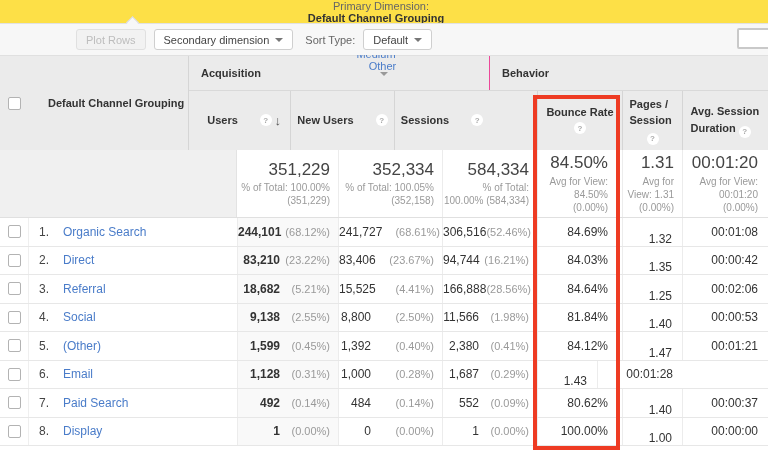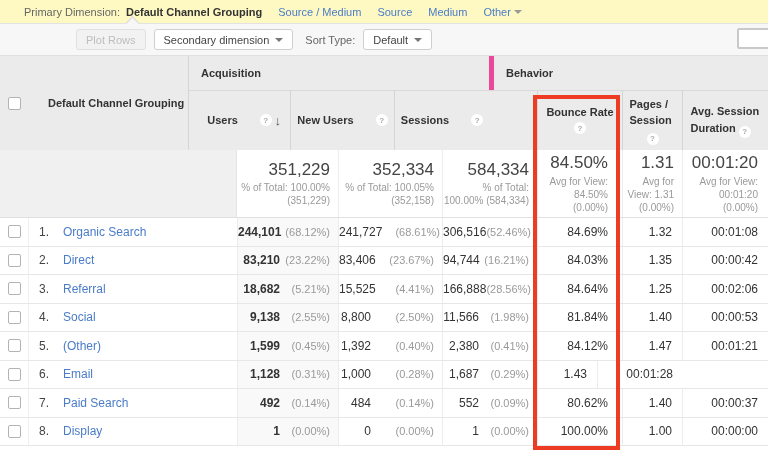--- a/index.html
+++ b/index.html
@@ -1,21 +1,21 @@
 <!DOCTYPE html>
 <html><head>
 <meta charset="utf-8">
 <style>
   * { margin:0; padding:0; box-sizing:border-box; }
   html,body { width:768px; height:452px; }
   body { font-family:"Liberation Sans", sans-serif; background:#fff; overflow:hidden; }
   .screen { position:relative; width:768px; height:452px; background:#fff; overflow:hidden; }
 
   
-  .dimbar { height:23px; display:flex; align-items:center; padding-left:24px; font-size:11px; background:#fef9c3; }
+  .dimbar { height:23px; display:flex; align-items:center; padding-left:0; font-size:11px; background:#fde047;flex-direction:column; }
   .dimbar .dim-label { color:#666; margin-right:6px; }
   .dimbar .dim-selected { color:#333; font-weight:bold; margin-right:16px; }
   .dimbar .dim-link { color:#4a7cc9; margin-right:16px; text-decoration:none; cursor:pointer; }
   .dimbar .dim-other { color:#4a7cc9; margin-right:3px; cursor:pointer; }
   .caret-down-sm { display:inline-block; width:0; height:0; border-left:4px solid transparent; border-right:4px solid transparent; border-top:4px solid #999; vertical-align:middle; }
   .notch { position:absolute; left:128px; top:18px; width:9px; height:9px; background:#f7f7f7; border-top:1px solid #d6d6d6; border-left:1px solid #d6d6d6; transform:rotate(45deg); z-index:1; }
 
   
   .toolbar { position:relative; height:32px; background:#f7f7f7; border-top:1px solid #e2e2e2; display:flex; align-items:center; padding-left:40px; font-size:11px; }
   .btn { display:inline-flex; align-items:center; gap:6px; height:21px; padding:0 9px; border:1px solid #cfcfcf; border-radius:3px; background:#fff; color:#444; cursor:pointer; }
@@ -27,21 +27,21 @@
 
   
   .thead { display:flex; height:95px; background:#ebebeb; border-top:1px solid #e0e0e0; }
   .th-left { width:237px; display:flex; align-items:center; border-right:1px solid #d5d5d5; }
   .th-left .cbwrap { width:28px; display:flex; justify-content:center; }
   .th-left .dimcol { font-size:11px; font-weight:bold; color:#333; padding-left:20px; }
   .th-right { flex:1; display:flex; flex-direction:column; }
   .group-row { display:flex; height:35px; border-bottom:1px solid #d9d9d9; }
   .group-cell { display:flex; align-items:center; padding-left:12px; font-size:11px; font-weight:bold; color:#333; }
   .group-acq { width:300px; }
-  .group-beh { width:231px; border-left:5px solid #ec4899; }
+  .group-beh { width:231px; border-left:1px solid #ec4899; }
   .sub-row { display:flex; height:60px; }
   .sub-cell { display:flex; flex-direction:column; align-items:center; justify-content:center; font-size:11px; font-weight:bold; color:#333; position:relative; cursor:pointer; }
   .sub-cell + .sub-cell { border-left:1px solid #d5d5d5; }
   .sc-users { width:101px; } .sc-newusers { width:104px; } .sc-sessions { width:95px; }
   .sc-bounce { width:85px;margin-left:48px; } .sc-pages { width:60px; } .sc-duration { width:86px; }
   .hlabel-line { display:flex; align-items:center; gap:22px; }
   .help { display:inline-flex; align-items:center; justify-content:center; width:12px; height:12px; border-radius:50%; background:#fff; color:#aaa; font-size:8px; font-weight:bold; cursor:pointer; }
   .sort-arrow { position:absolute; right:9px; top:50%; transform:translateY(-50%); color:#555; font-size:13px; font-weight:normal; }
   .sc-pages .hlabel-wrap, .sc-duration .hlabel-wrap { text-align:left; line-height:1.5; }
   .sc-pages .hlabel-wrap { width:46px; }
@@ -63,21 +63,21 @@
   
   .trow { display:flex; height:28.5px; border-bottom:1px solid #e7e7e7; background:#fff; }
   .cell { display:flex; align-items:center; }
   .c0 { width:28px; justify-content:center; }
   .c1 { width:209px; border-left:1px solid #efefef; padding-left:10px; }
   .c2,.c3,.c4,.c5,.c6,.c7 { border-left:1px solid #ececec; }
   .c2 { width:101px; padding-right:8px; background:#f9f9f9; }
   .c3 { width:104px; padding-right:8px;gap:13px; }
   .c4 { width:95px; padding-right:8px; }
   .c5 { width:85px; padding-right:14px; }
-  .c6 { width:60px; padding-right:10px; }
+  .c6 { width:60px; padding-right:10px;align-items:flex-end; }
   .c7 { width:86px; padding-right:10px; }
   .rn { width:24px; font-size:12px; color:#444; }
   .chlink { font-size:12px; color:#4a7cc9; cursor:pointer; }
   .v { flex:1; text-align:right; font-size:12px; color:#333; }
   .v.bold { font-weight:bold; }
   .pct { width:50px; text-align:right; font-size:11px; color:#9a9a9a; }
   .cb { width:13px; height:13px; background:#fff; border:1px solid #b3b3b3; border-radius:2px; cursor:pointer; }
 
   
   .red-rect { position:absolute; left:533px; top:95px; width:87px; height:355px; border:4px solid #ee3b23; z-index:10; pointer-events:none; }

